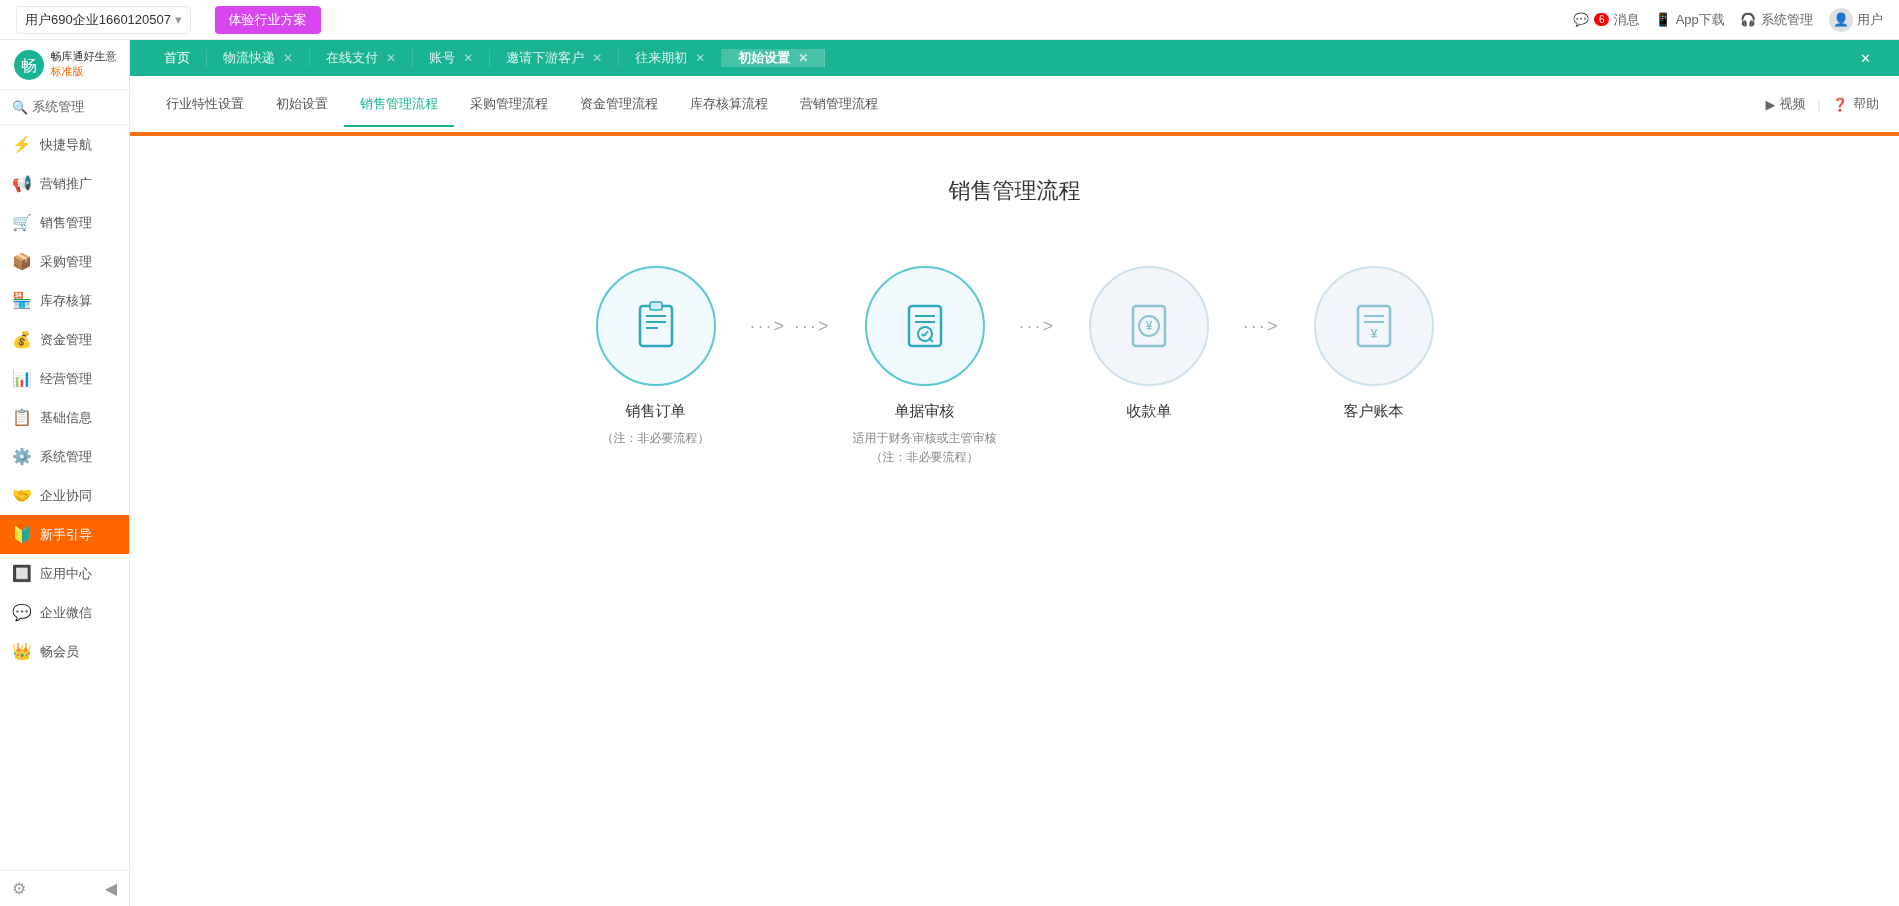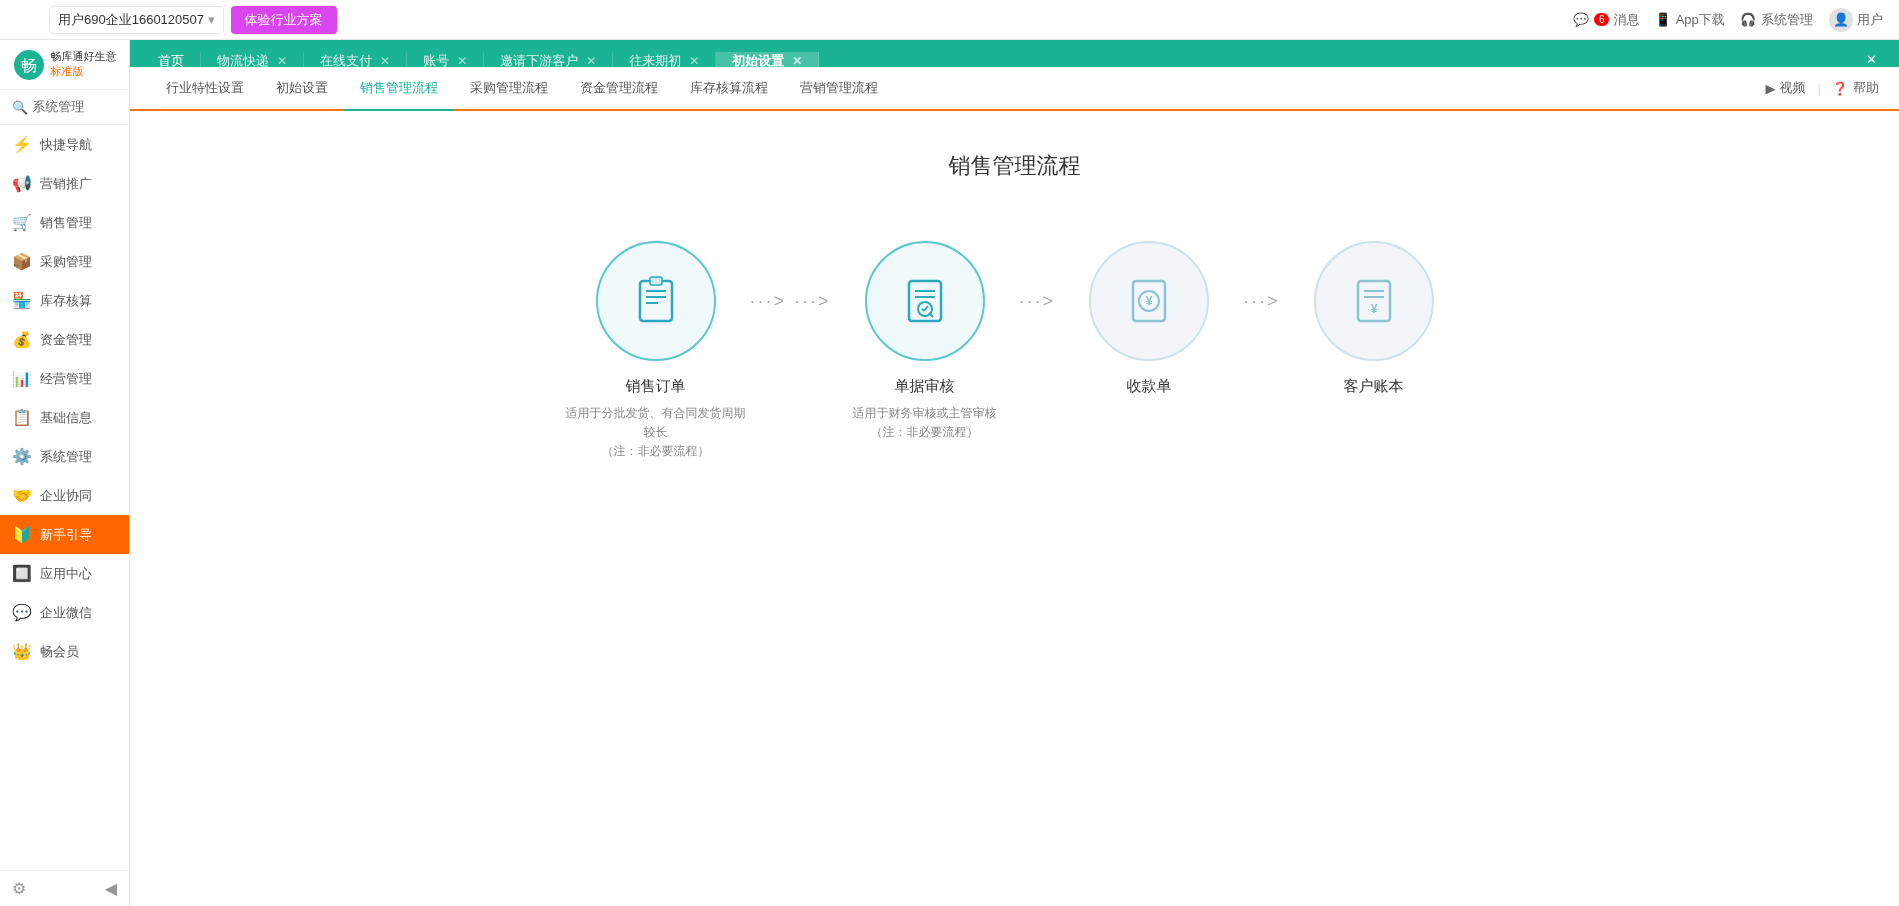--- a/index.html
+++ b/index.html
@@ -9,21 +9,21 @@
     .top-bar {
       height: 40px;
       background: #fff;
       border-bottom: 1px solid #e8e8e8;
       display: flex;
       align-items: center;
       justify-content: space-between;
       padding: 0 16px;
       flex-shrink: 0;
     }
-    .top-bar-left { display: flex; align-items: center; gap: 7px; margin-left: 33px; }
+    .top-bar-left { display: flex; align-items: center; gap: 24px; }
     .user-select {
       display: flex; align-items: center; gap: 4px;
       border: 1px solid #e8e8e8; border-radius: 4px;
       padding: 4px 8px; cursor: pointer; background: #fff;
     }
     .user-select span { color: #333; font-size: 13px; }
     .user-select .chevron { color: #999; }
     .btn-trial {
       background: #d946ef; color: #fff; border: none;
       border-radius: 4px; padding: 5px 14px; cursor: pointer; font-size: 13px;
@@ -64,41 +64,41 @@
       display: flex; align-items: center; justify-content: space-between;
       padding: 8px 12px;
     }
     .sidebar-footer-icon { cursor: pointer; color: #999; font-size: 16px; }
 
     
     .content-area { flex: 1; display: flex; flex-direction: column; overflow: hidden; }
 
     
     .nav-tabs-bar {
-      height: 27px; background: #1ab394; display: flex; align-items: flex-start;
-      padding: 12px; flex-shrink: 0;
+      height: 27px; background: #1ab394; display: flex; align-items: center;
+      padding: 18px; flex-shrink: 0;
     }
     .nav-tab {
       display: flex; align-items: center; gap: 4px;
       padding: 0 16px; cursor: pointer; color: rgba(255,255,255,0.85);
       font-size: 13px; white-space: nowrap; border-right: 1px solid rgba(255,255,255,0.15);
     }
     .nav-tab.active { background: rgba(255,255,255,0.2); color: #fff; font-weight: bold; }
     .nav-tab .tab-close { margin-left: 4px; font-size: 12px; opacity: 0.7; }
     .nav-tab-home { padding: 0 16px; display: flex; align-items: center; color: #fff; }
     .nav-tabs-end { margin-left: auto; display: flex; align-items: center; padding-right: 10px; color: #fff; cursor: pointer; }
 
     
     .page-content { flex: 1; background: #fff; overflow-y: auto; padding: 0; }
 
     
     .sub-tabs {
       display: flex; align-items: center; padding: 0 20px;
-      border-bottom: 2px solid #f97316; background: #fff;
-      height: 44px;
+      border-bottom: 4px solid #f97316; background: #fff;
+      height: 60px;
     }
     .sub-tab {
       padding: 0 16px; height: 44px; display: flex; align-items: center;
       cursor: pointer; color: #555; font-size: 13px; white-space: nowrap;
       border-bottom: 2px solid transparent; margin-bottom: -1px;
     }
     .sub-tab.active { color: #1ab394; border-bottom-color: #1ab394; font-weight: 500; }
     .sub-tabs-right { margin-left: auto; display: flex; align-items: center; gap: 12px; color: #666; font-size: 13px; cursor: pointer; }
     .sub-tabs-right span { display: flex; align-items: center; gap: 4px; }
 
@@ -318,21 +318,20 @@
     <div class="flow-circle">
       <svg viewBox="0 0 52 52" fill="none" xmlns="http://www.w3.org/2000/svg">
     <rect x="10" y="6" width="32" height="40" rx="3" stroke="#2da8c0" stroke-width="2.5" fill="none"></rect>
     <line x1="16" y1="16" x2="36" y2="16" stroke="#2da8c0" stroke-width="2"></line>
     <line x1="16" y1="22" x2="36" y2="22" stroke="#2da8c0" stroke-width="2"></line>
     <line x1="16" y1="28" x2="28" y2="28" stroke="#2da8c0" stroke-width="2"></line>
     <rect x="20" y="2" width="12" height="8" rx="2" fill="#d0eef5" stroke="#2da8c0" stroke-width="1.5"></rect>
   </svg>
     </div>
     <div class="flow-step-name">销售订单</div>
-    <div class="flow-step-desc">适用于分批发货、有合同发货周期较长</div>
               <div class="flow-step-desc">（注：非必要流程）</div>
   </div>
             <div class="flow-arrow">
               <span style="color:#aaa;font-size:18px;letter-spacing:2px;">···&gt;</span>
             </div>
             <div class="flow-arrow">
               <span style="color:#aaa;font-size:18px;letter-spacing:2px;">···&gt;</span>
             </div>
             <div class="flow-step">
     <div class="flow-circle">

